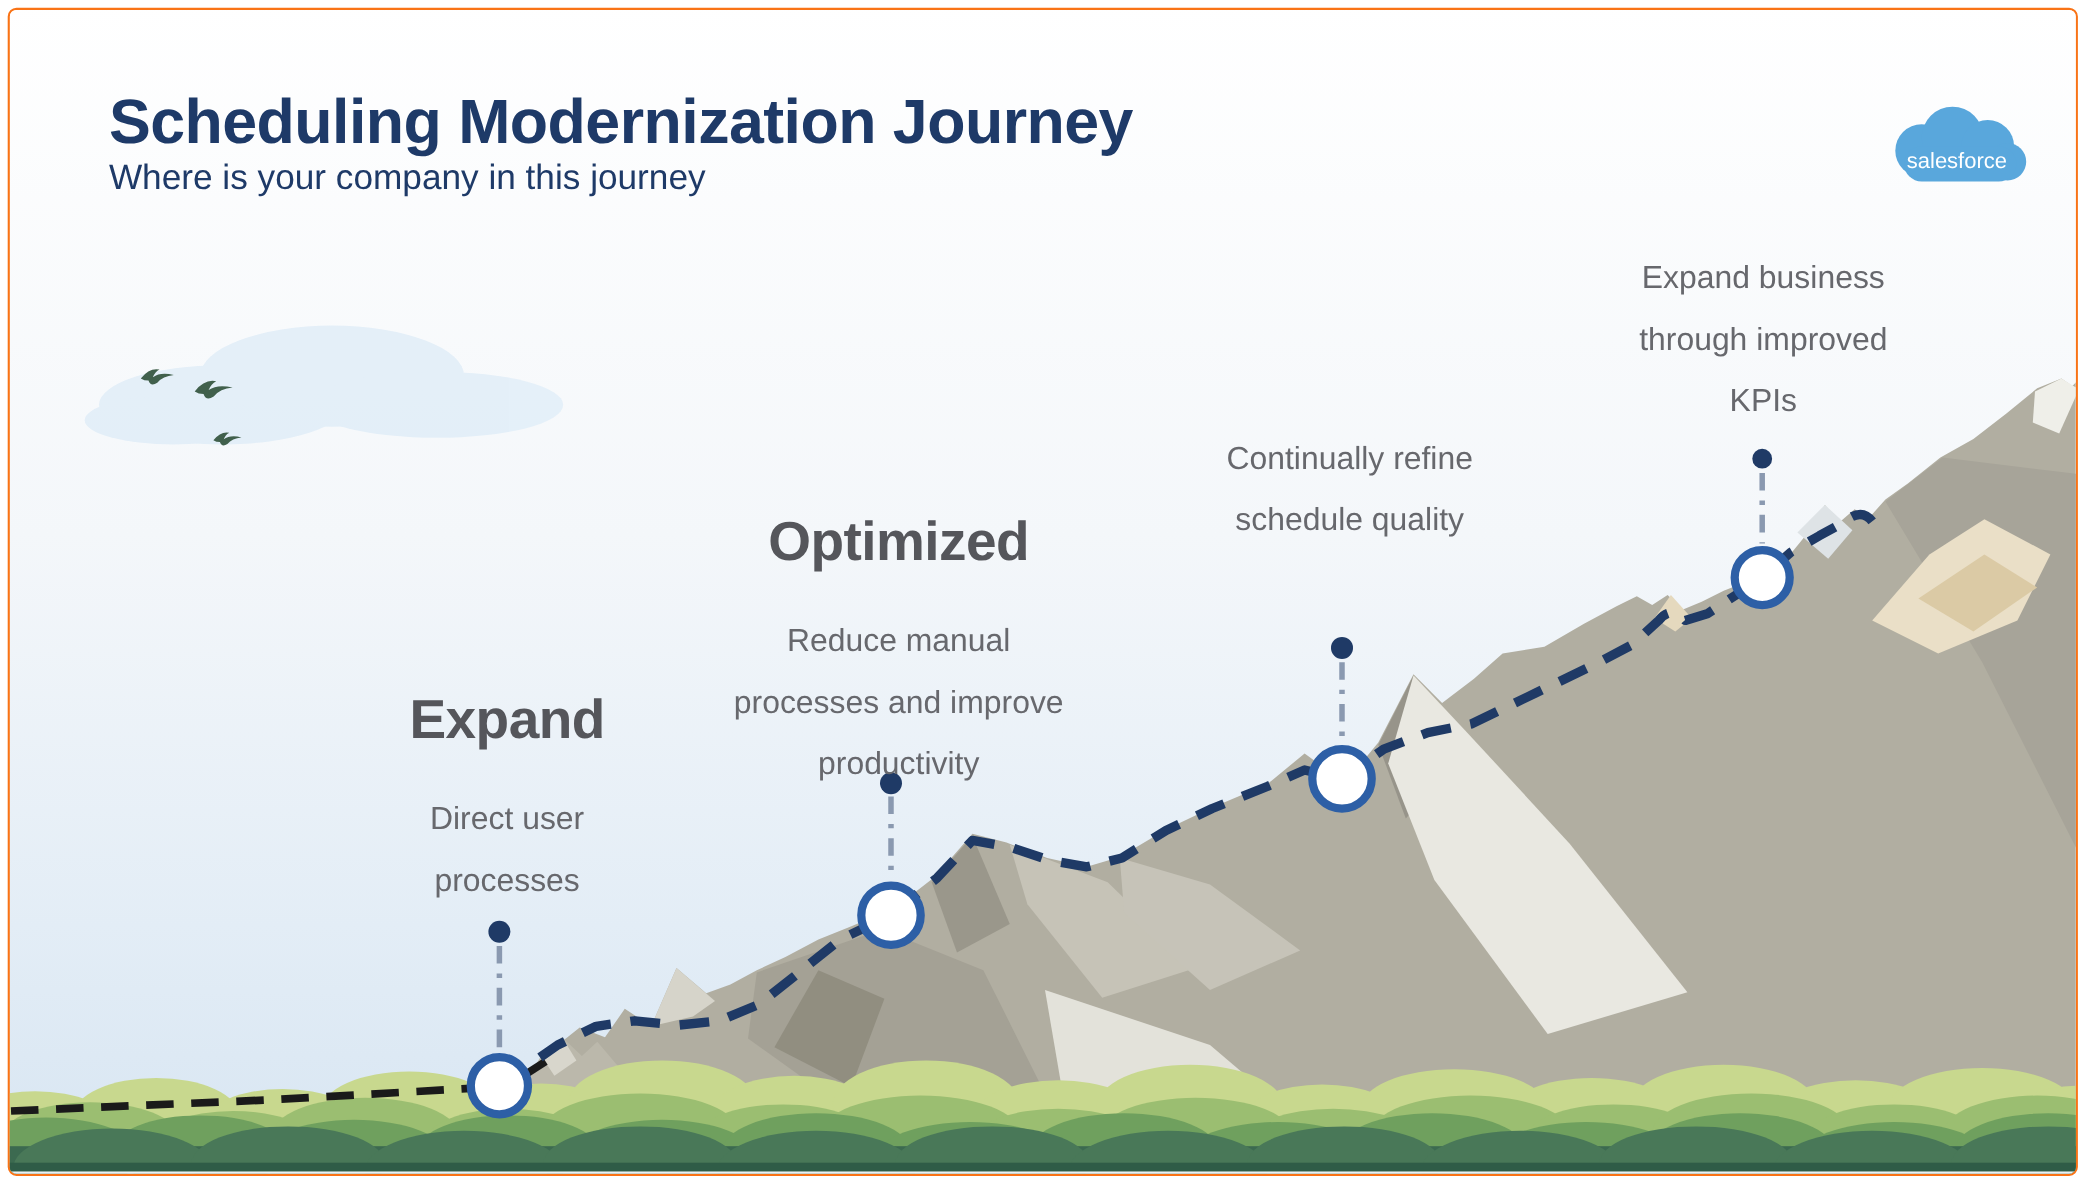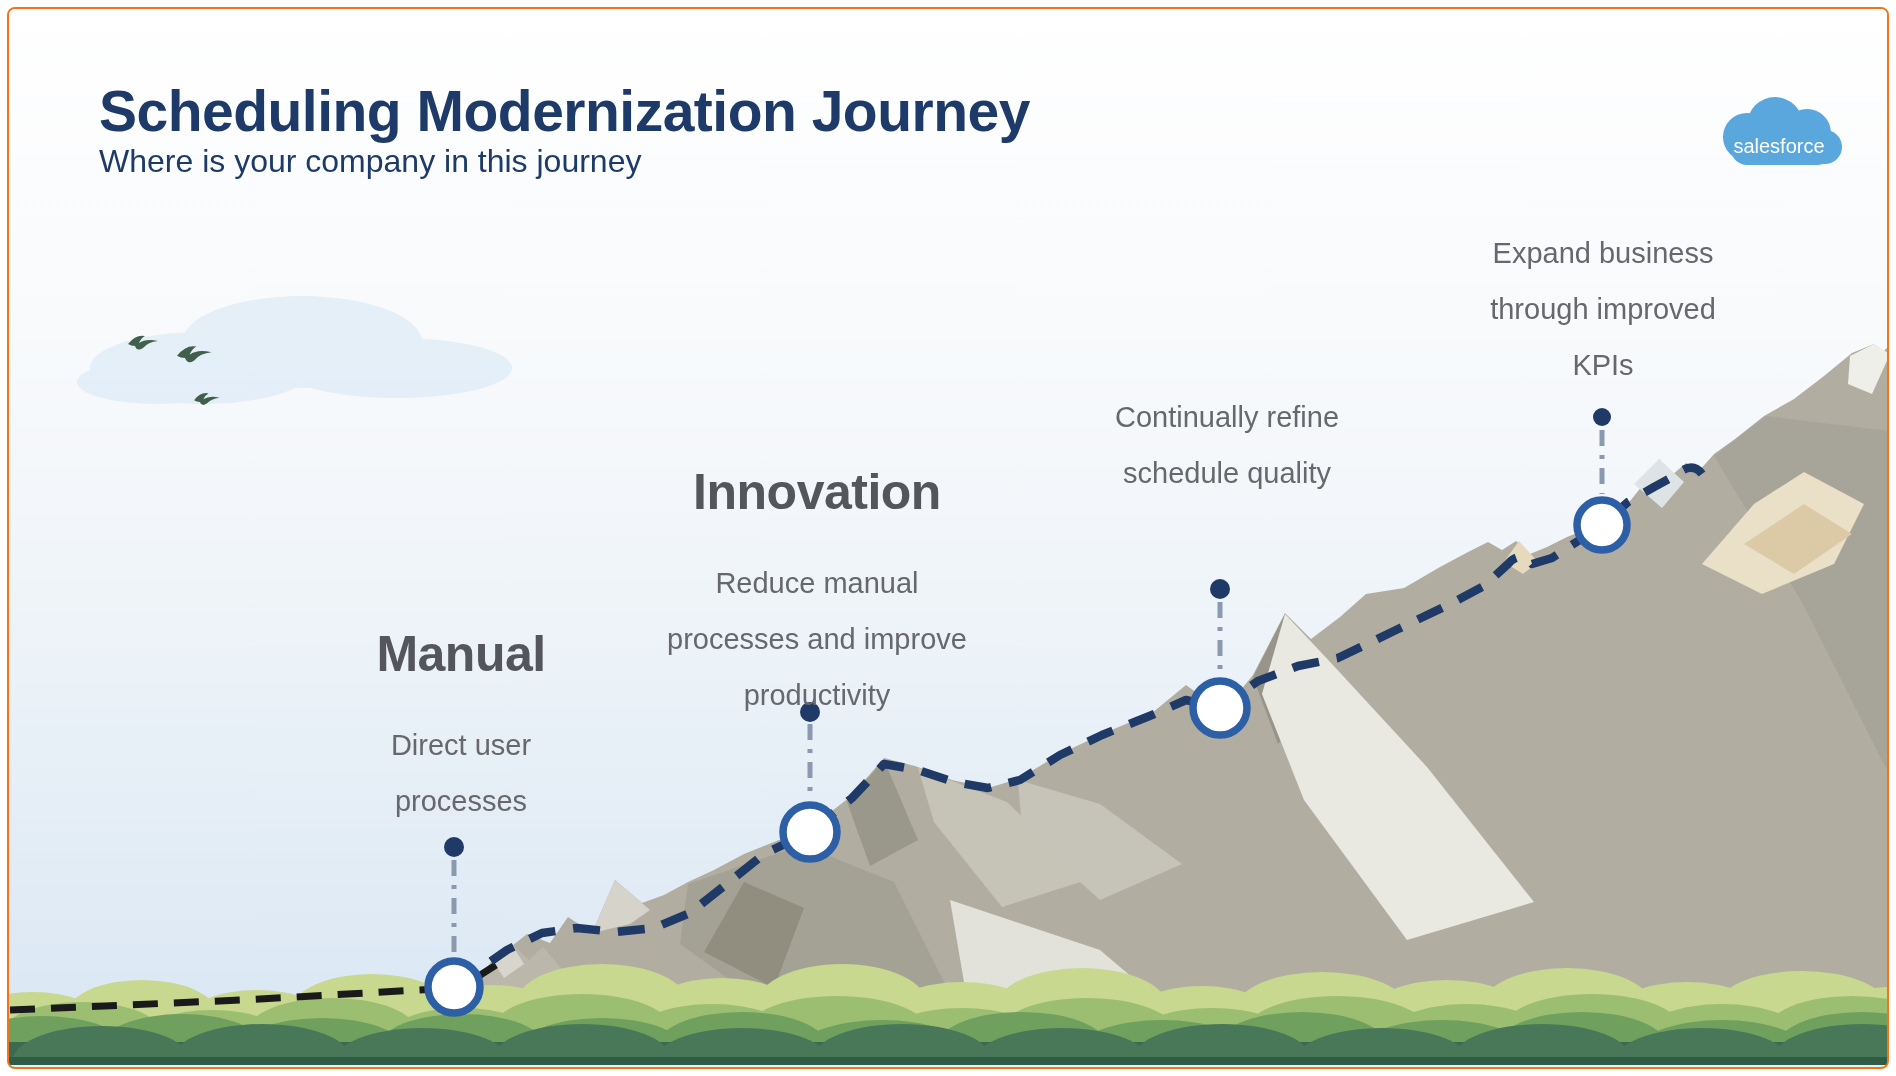--- a/index.html
+++ b/index.html
@@ -210,26 +210,26 @@
         <circle cx="66" cy="36" r="28"></circle>
         <circle cx="98" cy="44" r="24"></circle>
         <circle cx="116" cy="58" r="17"></circle>
         <rect x="22" y="44" width="102" height="32" rx="16"></rect>
       </g>
       <text x="70" y="64" text-anchor="middle" font-size="20" fill="#FFFFFF" font-family="Liberation Sans, sans-serif">salesforce</text>
     </svg>
   </div>
 
   <div class="stage stage-manual">
-    <div class="name">Manual</div>
+    <div class="name">Expand</div>
     <div class="desc">Direct user processes</div>
   </div>
 
   <div class="stage stage-automated">
-    <div class="name">Innovation</div>
+    <div class="name">Optimized</div>
     <div class="desc">Reduce manual processes and improve productivity</div>
   </div>
 
   <div class="stage stage-optimized">
     <div class="desc">Continually refine schedule quality</div>
   </div>
 
   <div class="stage stage-innovation">
     <div class="desc">Expand business through improved KPIs</div>
   </div>

